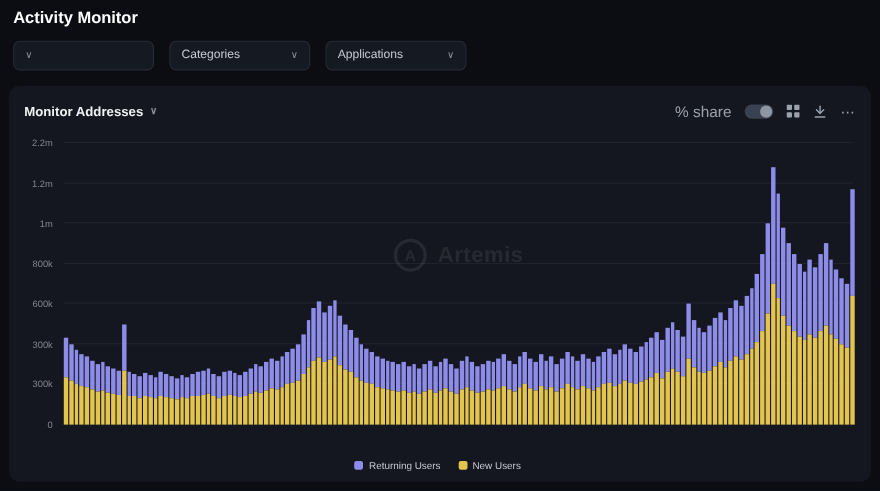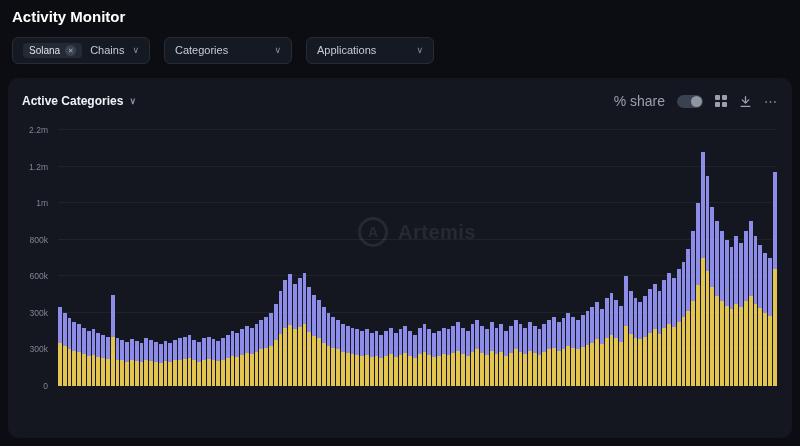--- a/index.html
+++ b/index.html
@@ -59,46 +59,39 @@
   .wm-circle { width:30px; height:30px; border:3px solid rgba(255,255,255,0.08); border-radius:50%; display:flex; align-items:center; justify-content:center; font-weight:700; font-size:14px; color:rgba(255,255,255,0.08); }
   .wm-text { font-size:20px; font-weight:600; color:rgba(255,255,255,0.08); letter-spacing:0.5px; }
 </style>
 </head>
 <body>
 
 <div class="page-title">Activity Monitor</div>
 
 <div class="filter-row">
   <div class="dropdown">
-    <span class="dd-left">
-      <span class="chip">
-        <span>Solana</span>
-        <span class="chip-x">✕</span>
-      </span>
-      <span>Chains</span>
-    </span>
     <span class="chev">∨</span>
   </div>
 
   <div class="dropdown">
     <span>Categories</span>
     <span class="chev">∨</span>
   </div>
 
   <div class="dropdown">
     <span>Applications</span>
     <span class="chev">∨</span>
   </div>
 
 </div>
 
 <div class="panel">
   <div class="panel-header">
     <div class="metric">
-      <span>Active Categories</span>
+      <span>Monitor Addresses</span>
       <span class="chev">∨</span>
     </div>
     <div class="tools">
       <span class="share-label">% share</span>
       <span class="toggle">
           <span class="knob"></span>
         </span>
       <span class="tool">
         <svg width="12" height="12" viewBox="0 0 12 12" fill="currentColor">
             <rect x="0" y="0" width="5" height="5" rx="1"></rect>
@@ -740,14 +733,24 @@
           <div class="bar">
             <div class="seg" style="height: 22.5%; background: rgb(141, 140, 232);"></div>
             <div class="seg" style="height: 27.5%; background: rgb(227, 196, 78);"></div>
           </div>
           <div class="bar">
             <div class="seg" style="height: 37.8571%; background: rgb(141, 140, 232);"></div>
             <div class="seg" style="height: 45.7143%; background: rgb(227, 196, 78);"></div>
           </div>
         </div>
     </div>
+    <div class="legend">
+        <span class="legend-item">
+          <span class="swatch" style="background: rgb(141, 140, 232);"></span>
+          <span>Returning Users</span>
+        </span>
+        <span class="legend-item">
+          <span class="swatch" style="background: rgb(227, 196, 78);"></span>
+          <span>New Users</span>
+        </span>
+      </div>
   </div>
 </div>
 
 </body></html>

